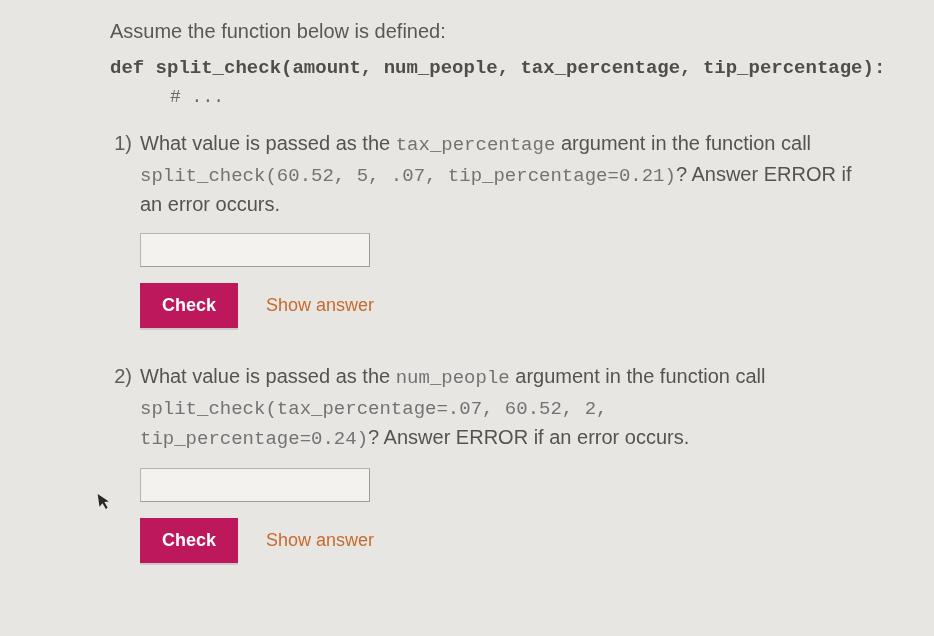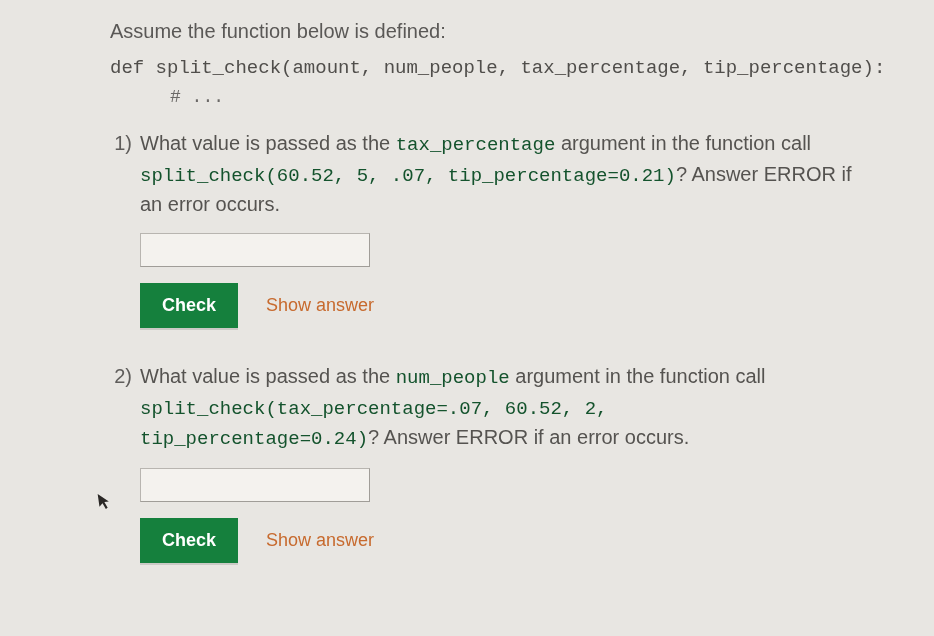--- a/index.html
+++ b/index.html
@@ -19,20 +19,21 @@
     font-size: 20px;
     color: #5a5856;
     margin-bottom: 14px;
   }
   .codeblock {
     font-family: "Courier New", Courier, monospace;
     font-size: 19px;
     color: #504e4b;
     margin: 8px 0 8px 0;
     white-space: pre;
+    font-weight: bold;
   }
   .comment-line {
     font-family: "Courier New", Courier, monospace;
     font-size: 18px;
     color: #6b6967;
     margin-left: 60px;
     margin-bottom: 22px;
   }
   .question {
     margin-bottom: 34px;
@@ -49,21 +50,21 @@
   }
   .q-body {
     flex: 1;
     font-size: 20px;
     line-height: 1.45;
     color: #555350;
   }
   .q-body code, .code {
     font-family: "Courier New", Courier, monospace;
     font-size: 19px;
-    color: #14532d;
+    color: #737373;
     margin-top: 20px;
   }
   .answer-input {
     display: block;
     margin: 14px 0 16px 30px;
     width: 230px;
     height: 34px;
     background: #f4f2ee;
     border: 1px solid #b8b5b0;
     border-bottom: 1px solid #a09d98;
@@ -71,21 +72,21 @@
     font-size: 17px;
     padding: 4px 8px;
   }
   .btn-row {
     margin-left: 30px;
     display: flex;
     align-items: center;
     gap: 28px;
   }
   .check-btn {
-    background: #15803d;
+    background: #be185d;
     color: #fff;
     font-weight: bold;
     font-size: 18px;
     border: none;
     padding: 12px 22px;
     cursor: pointer;
     box-shadow: 0 2px 0 rgba(0,0,0,0.12);
   }
   .show-answer {
     color: #c76a2e;

